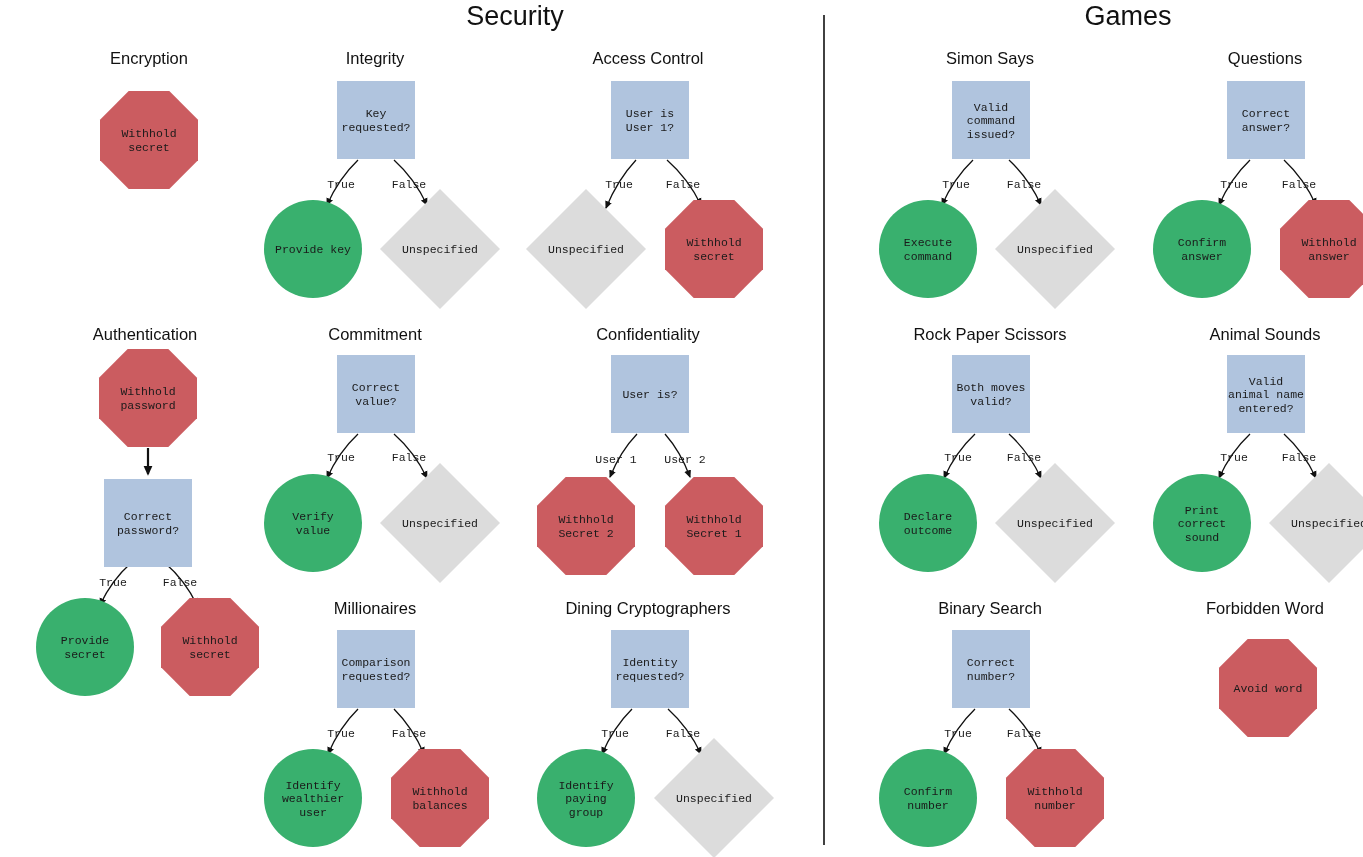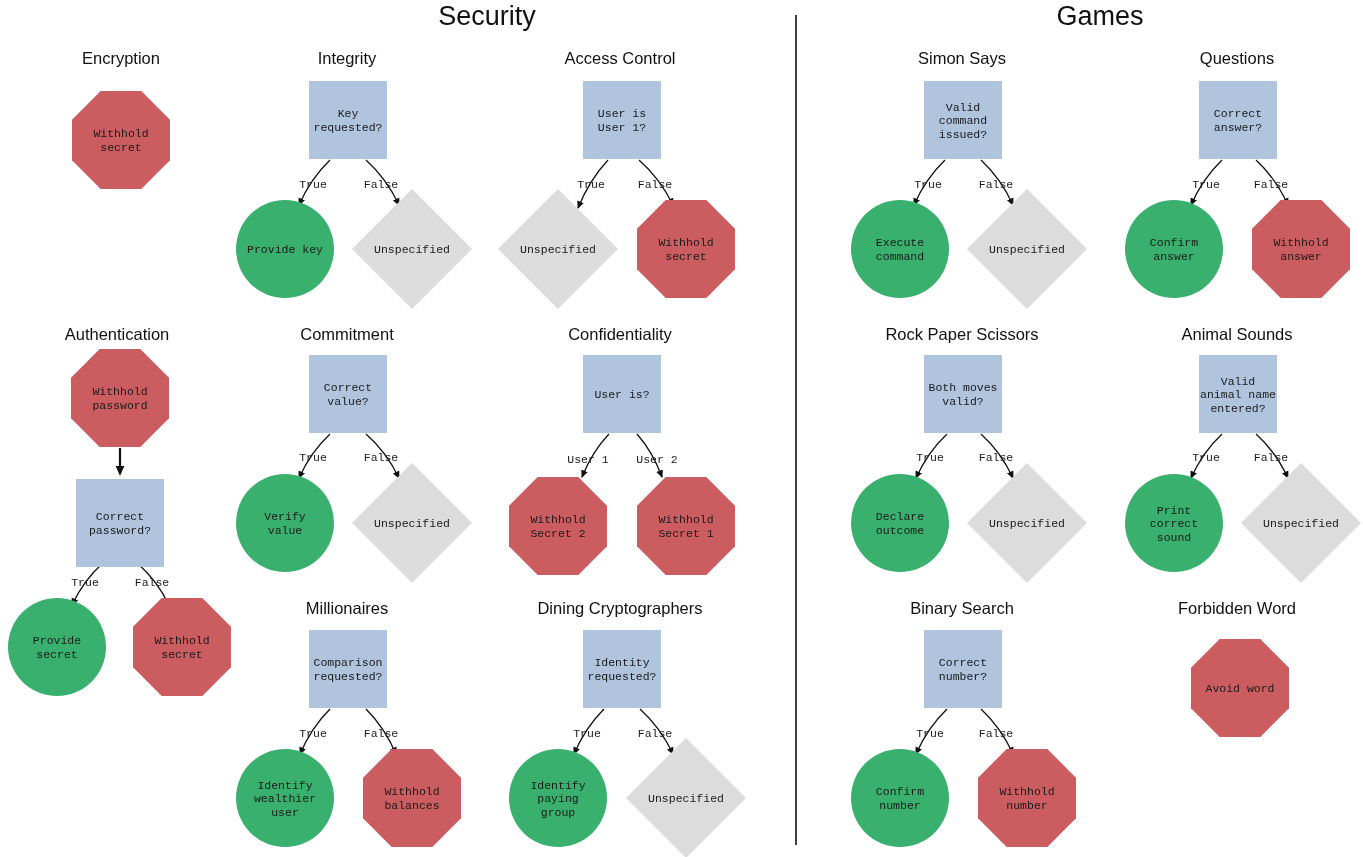--- a/index.html
+++ b/index.html
@@ -11,20 +11,21 @@
     width: 1363px;
     height: 857px;
     font-family: "Liberation Sans", sans-serif;
     overflow: hidden;
   }
   #stage {
     position: relative;
     width: 1272px;
     height: 857px;
     background: #ffffff;
+    margin-left: 28px;
   }
   #diagram-svg {
     position: absolute;
     top: 0;
     left: 0;
     width: 1363px;
     height: 857px;
     display: block;
   }
   .panel-title {

